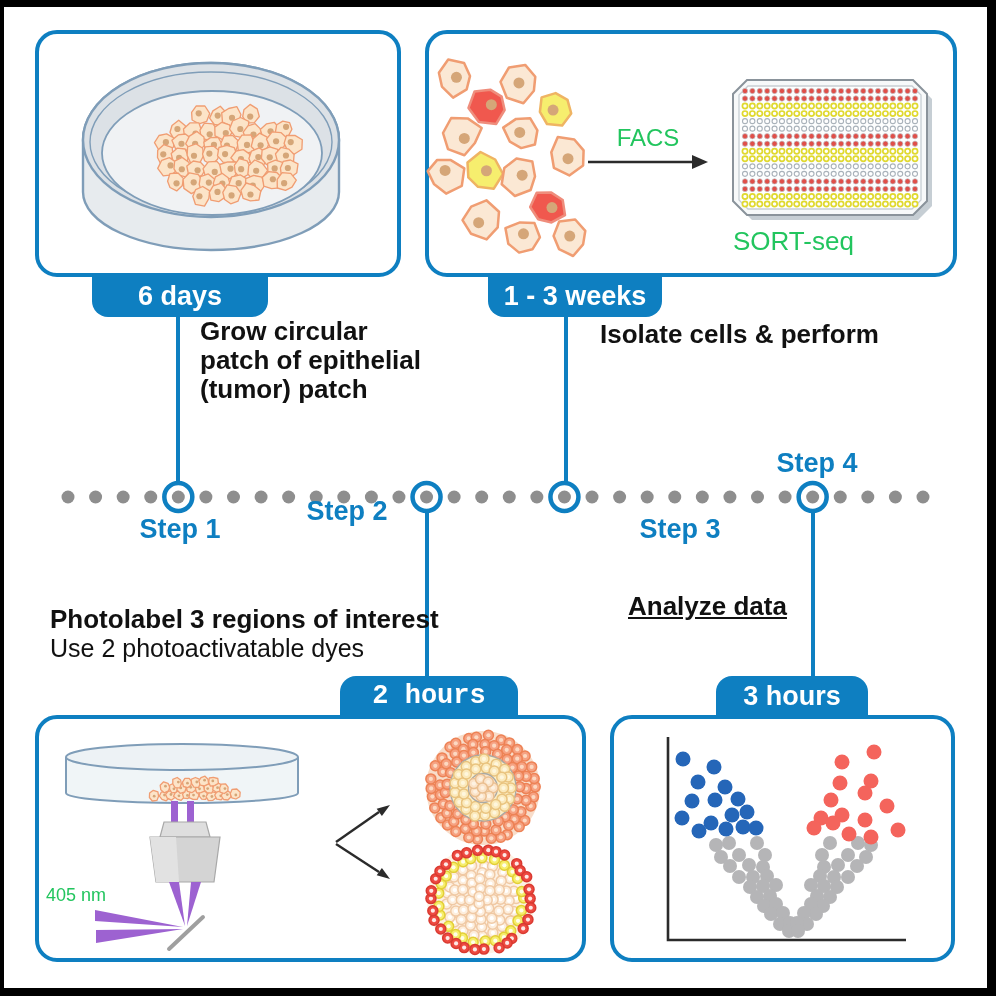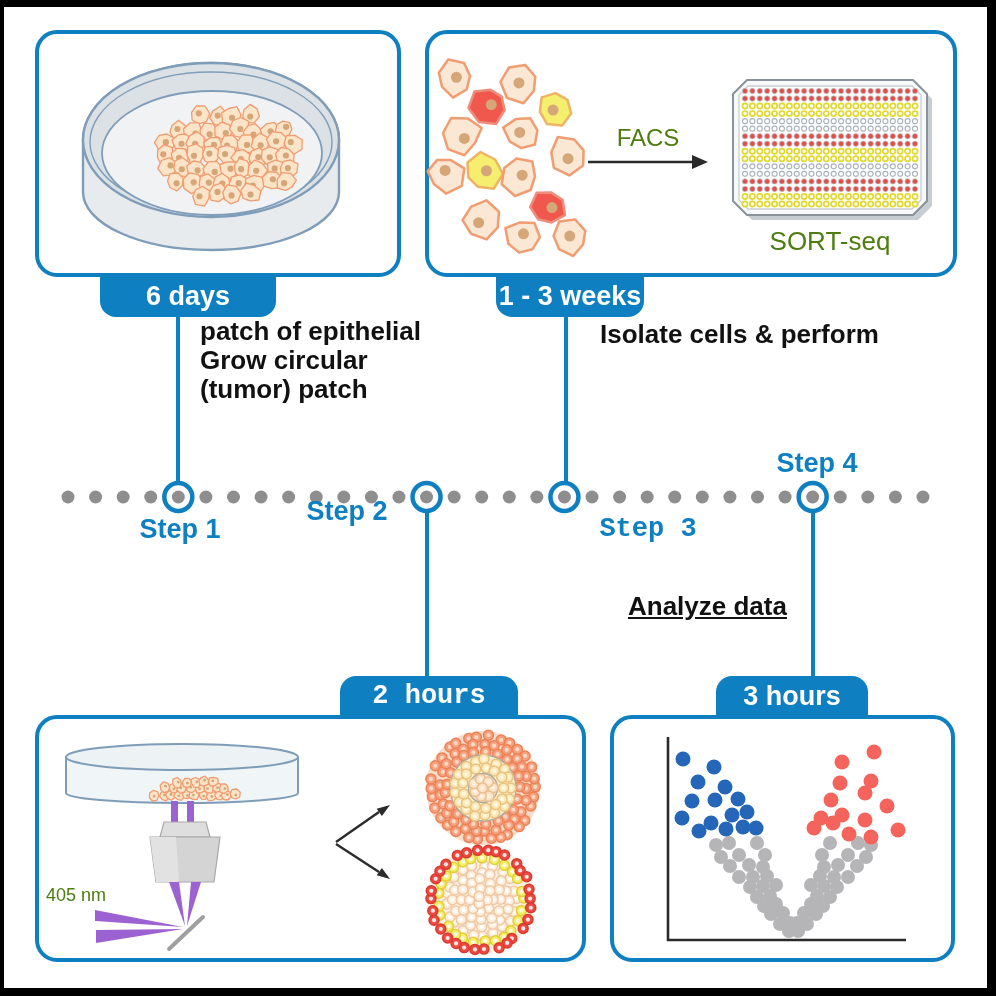--- a/index.html
+++ b/index.html
@@ -8,26 +8,26 @@
   .paper{position:absolute;left:4px;top:7px;width:983px;height:981px;background:#fff;}
   .layer{position:absolute;left:0;top:0;width:996px;height:996px;}
   .panel{position:absolute;border:4px solid #0e7fc1;border-radius:22px;background:#fff;box-sizing:border-box;}
   #panel1{left:35px;top:30px;width:366px;height:247px;}
   #panel2{left:425px;top:30px;width:532px;height:247px;}
   #panel3{left:35px;top:715px;width:551px;height:247px;}
   #panel4{left:610px;top:715px;width:345px;height:247px;}
   svg.art{position:absolute;left:0;top:0;pointer-events:none;}
   .tag{position:absolute;background:#0e7fc1;color:#fff;font-weight:bold;font-size:27px;
        text-align:center;height:41px;line-height:41px;}
-  .tag.down{border-radius:0 0 16px 16px;margin-left:8px;}
+  .tag.down{border-radius:0 0 16px 16px;}
   .tag.up{border-radius:16px 16px 0 0;}
   .step{position:absolute;color:#0e7fc1;font-weight:bold;font-size:27px;transform:translateX(-50%);white-space:nowrap;}
   .cap{position:absolute;color:#111;font-weight:bold;font-size:26px;line-height:29px;white-space:nowrap;}
   .cap .sub{font-weight:normal;font-size:25px;}
-  .small-label{position:absolute;color:#4d7c0f;font-size:24px;white-space:nowrap;}
+  .small-label{position:absolute;color:#22c55e;font-size:24px;white-space:nowrap;}
 </style>
 </head>
 <body>
 
 <div class="canvas">
   <div class="paper"></div>
 
   <div class="layer">
     <div class="panel" id="panel1"></div>
     <div class="panel" id="panel2"></div>
@@ -1223,39 +1223,43 @@
         <circle cx="814" cy="828" r="7.5" fill="#f4645c"></circle>
         <circle cx="833" cy="823" r="7.5" fill="#f4645c"></circle>
         <circle cx="849" cy="834" r="7.5" fill="#f4645c"></circle>
         <circle cx="871" cy="837" r="7.5" fill="#f4645c"></circle>
         <circle cx="898" cy="830" r="7.5" fill="#f4645c"></circle>
       </g>
     </svg>
 
   <div class="layer">
     <div class="tag down" style="left:92px;top:276px;width:176px;">6 days</div>
-    <div class="tag down" style="left:488px;top:276px;width:148px;">1 - 3 weeks</div>
+    <div class="tag down" style="left:488px;top:276px;width:174px;">1 - 3 weeks</div>
     <div class="tag up" style="left:340px;top:676px;width:178px;font-family:Liberation Mono, monospace;">2 hours</div>
     <div class="tag up" style="left:716px;top:676px;width:152px;">3 hours</div>
 
     <div class="step" style="left:180px;top:514px;">Step 1</div>
     <div class="step" style="left:347px;top:448px;margin-top:48px;">Step 2</div>
-    <div class="step" style="left:648px;top:514px;font-family:Liberation Mono, monospace;">Step 3</div>
+    <div class="step" style="left:680px;top:514px;">Step 3</div>
     <div class="step" style="left:817px;top:448px;">Step 4</div>
 
     <div class="cap" style="left:200px;top:317px;">
+      <div>Grow circular</div>
       <div>patch of epithelial</div>
-      <div>Grow circular</div>
       <div>(tumor) patch</div>
     </div>
 
     <div class="cap" style="left:600px;top:320px;">
       <div>Isolate cells &amp; perform</div>
     </div>
 
+    <div class="cap" style="left:50px;top:605px;">
+      <div>Photolabel 3 regions of interest</div>
+      <div class="sub">Use 2 photoactivatable dyes</div>
+    </div>
 
     <div class="cap" style="left:628px;top:592px;text-decoration:underline;">Analyze data</div>
 
     <div class="small-label" style="left:598px;top:124px;width:100px;text-align:center;">FACS</div>
-    <div class="small-label" style="left:733px;top:226px;width:194px;text-align:center;font-size:26px;">SORT-seq</div>
+    <div class="small-label" style="left:733px;top:226px;width:194px;text-align:left;font-size:26px;">SORT-seq</div>
     <div class="small-label" style="left:46px;top:885px;font-size:18px;">405 nm</div>
   </div>
 </div>
 
 </body></html>

